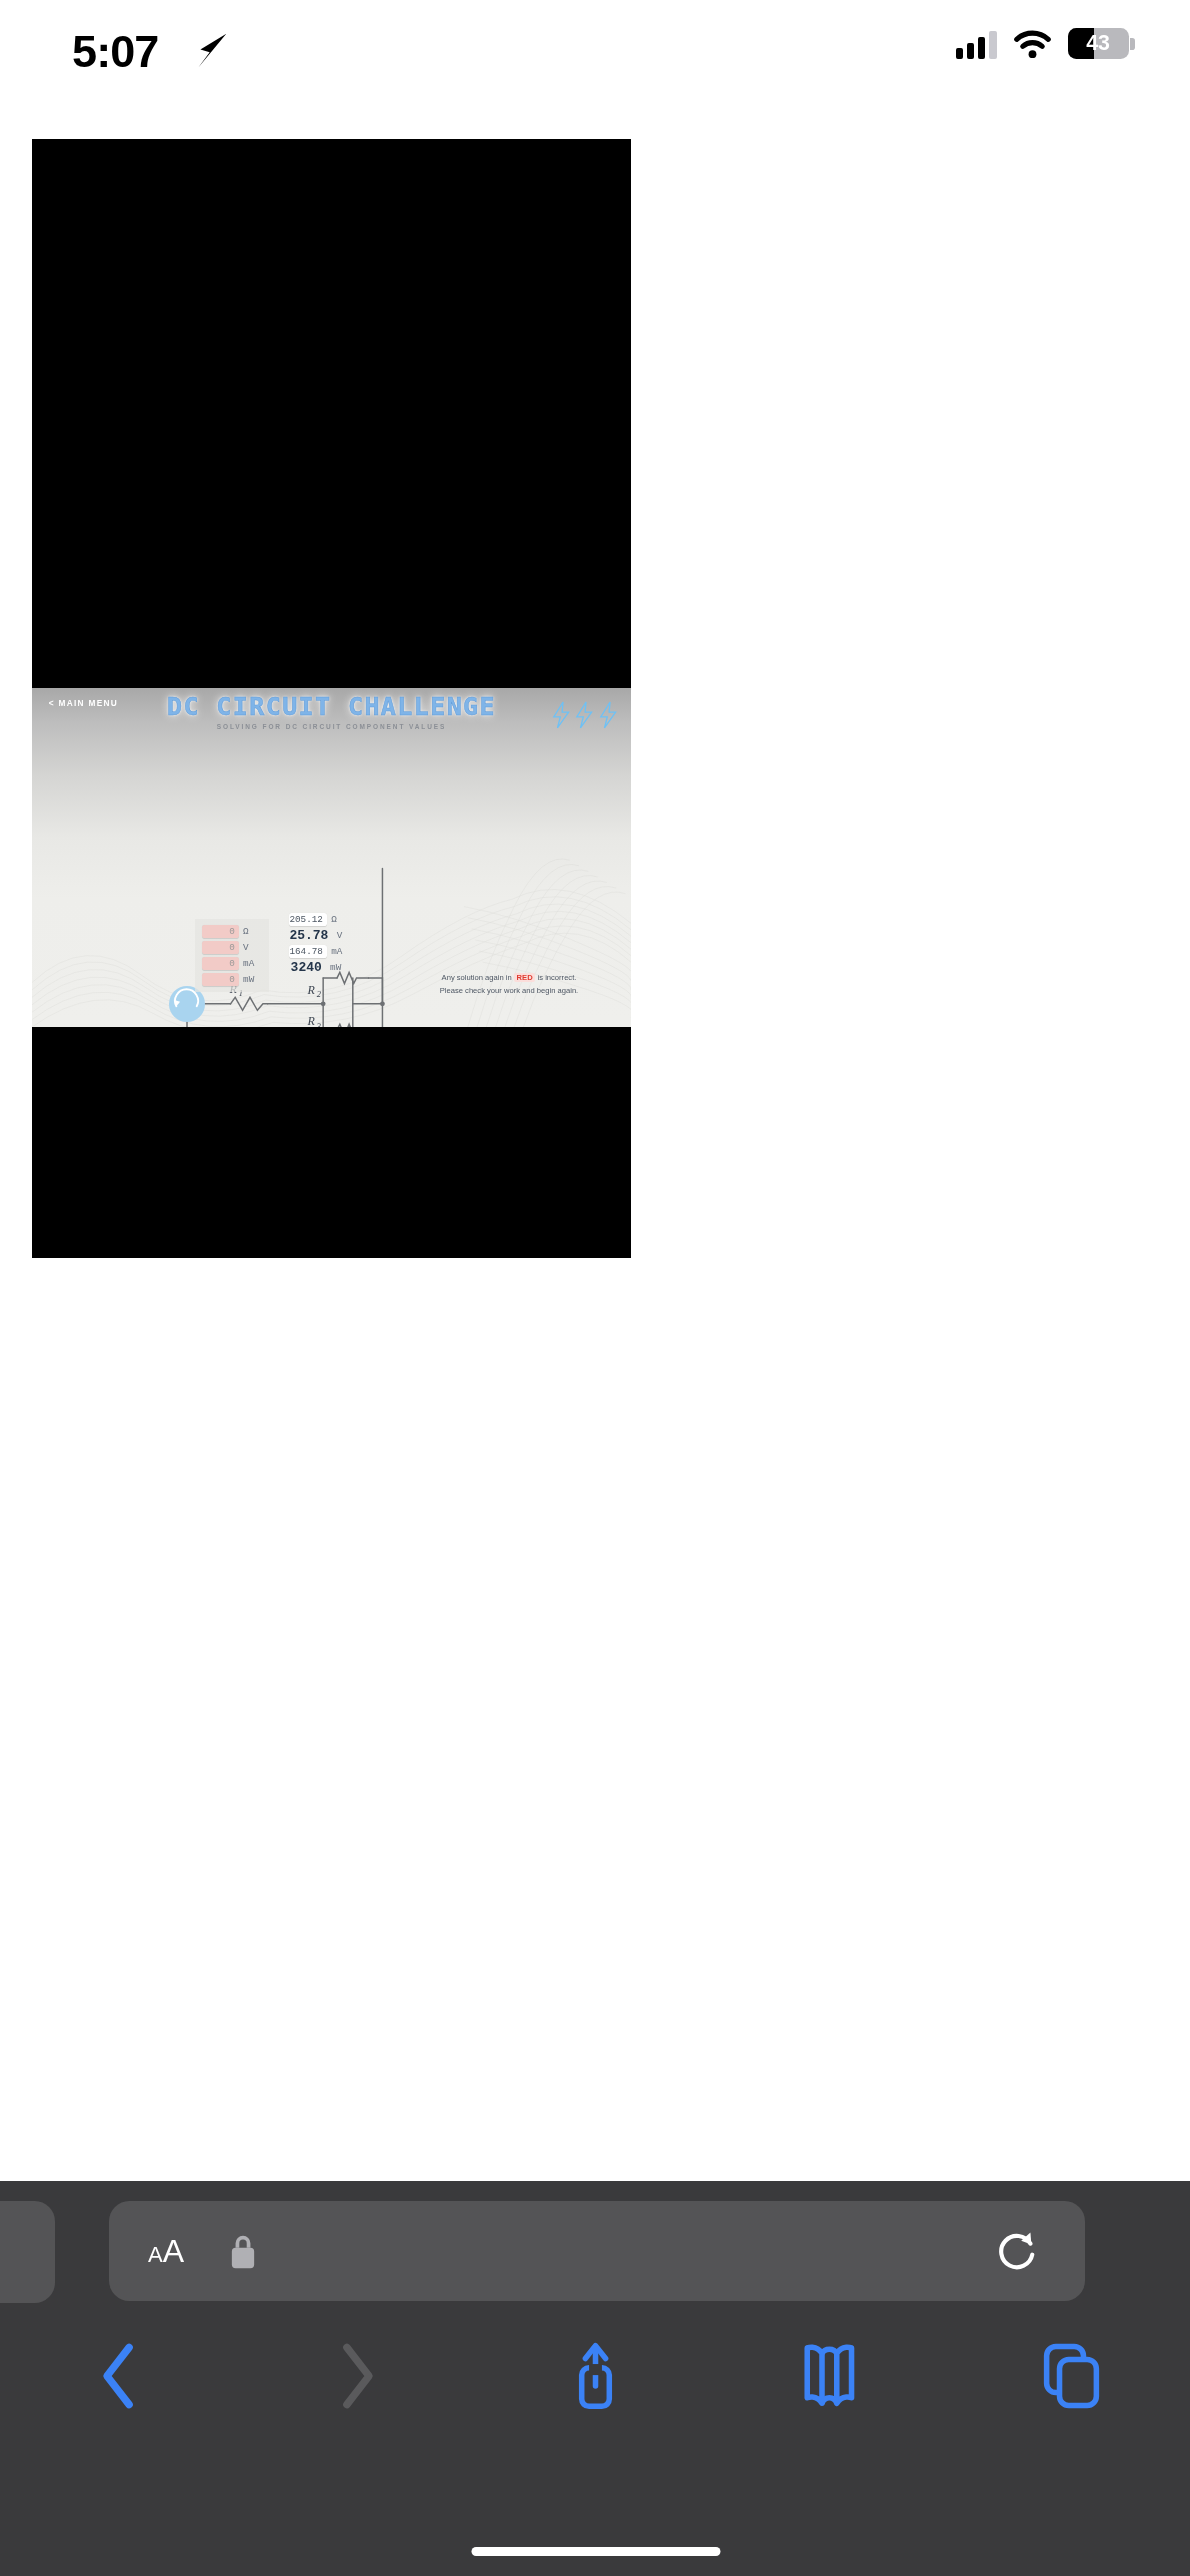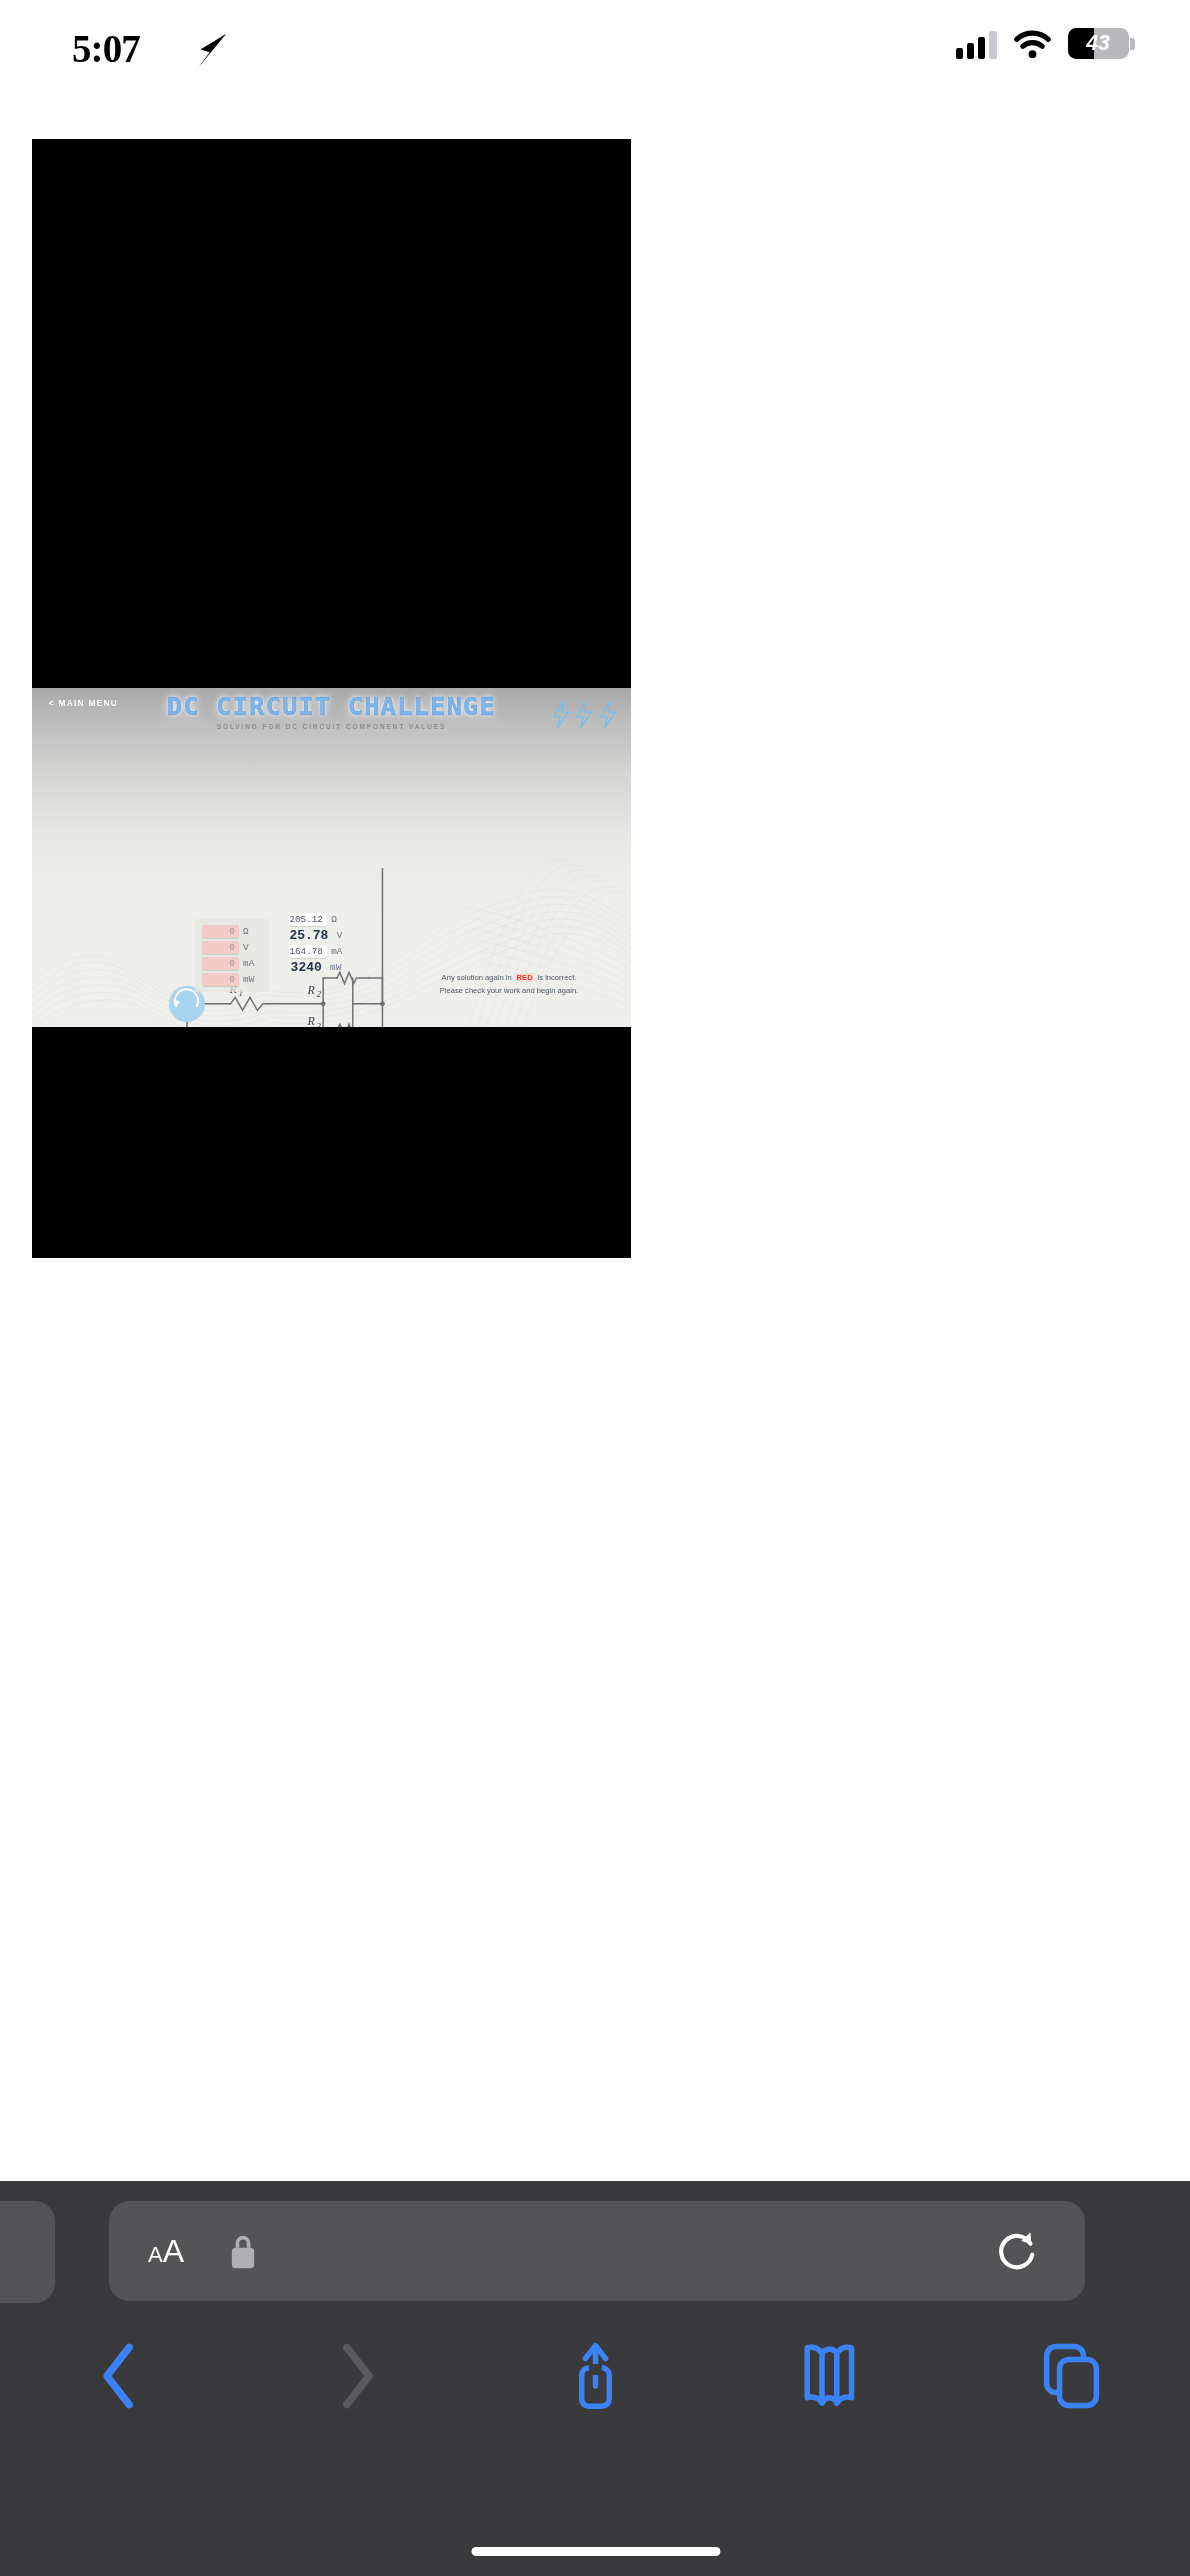--- a/index.html
+++ b/index.html
@@ -10,31 +10,30 @@
     -webkit-font-smoothing:antialiased;
   }
 
   
   .statusbar {
     position:absolute; top:0; left:0; width:1191px; height:139px;
     background:#ffffff;
   }
   .sb-time {
     position:absolute; left:72px; top:26px;
-    font-size:39px; font-weight:700; color:#000;
+    font-size:45px; font-weight:700; color:#000;
     letter-spacing:-0.9px;
-    font-family:Liberation Serif, serif;
   }
   .sb-loc {
     position:absolute; left:193px; top:30px;
     width:37px; height:41px;
   }
   .sb-right {
     position:absolute; right:56px; top:28px;
-    display:flex; align-items:center; gap:16px;font-style:italic;
+    display:flex; align-items:center; gap:16px;
   }
   .sig { display:flex; align-items:flex-end; gap:3.7px; height:30px; }
   .sig i { display:block; width:7.4px; background:#000; border-radius:1.9px; }
   .sig i:nth-child(1){ height:10.2px; }
   .sig i:nth-child(2){ height:16px; }
   .sig i:nth-child(3){ height:21.3px; }
   .sig i:nth-child(4){ height:28px; background:#c9c9cf; }
   .batt {
     position:relative; width:61px; height:31px;
     border-radius:8.3px; background:#b9b9bd; overflow:hidden;

